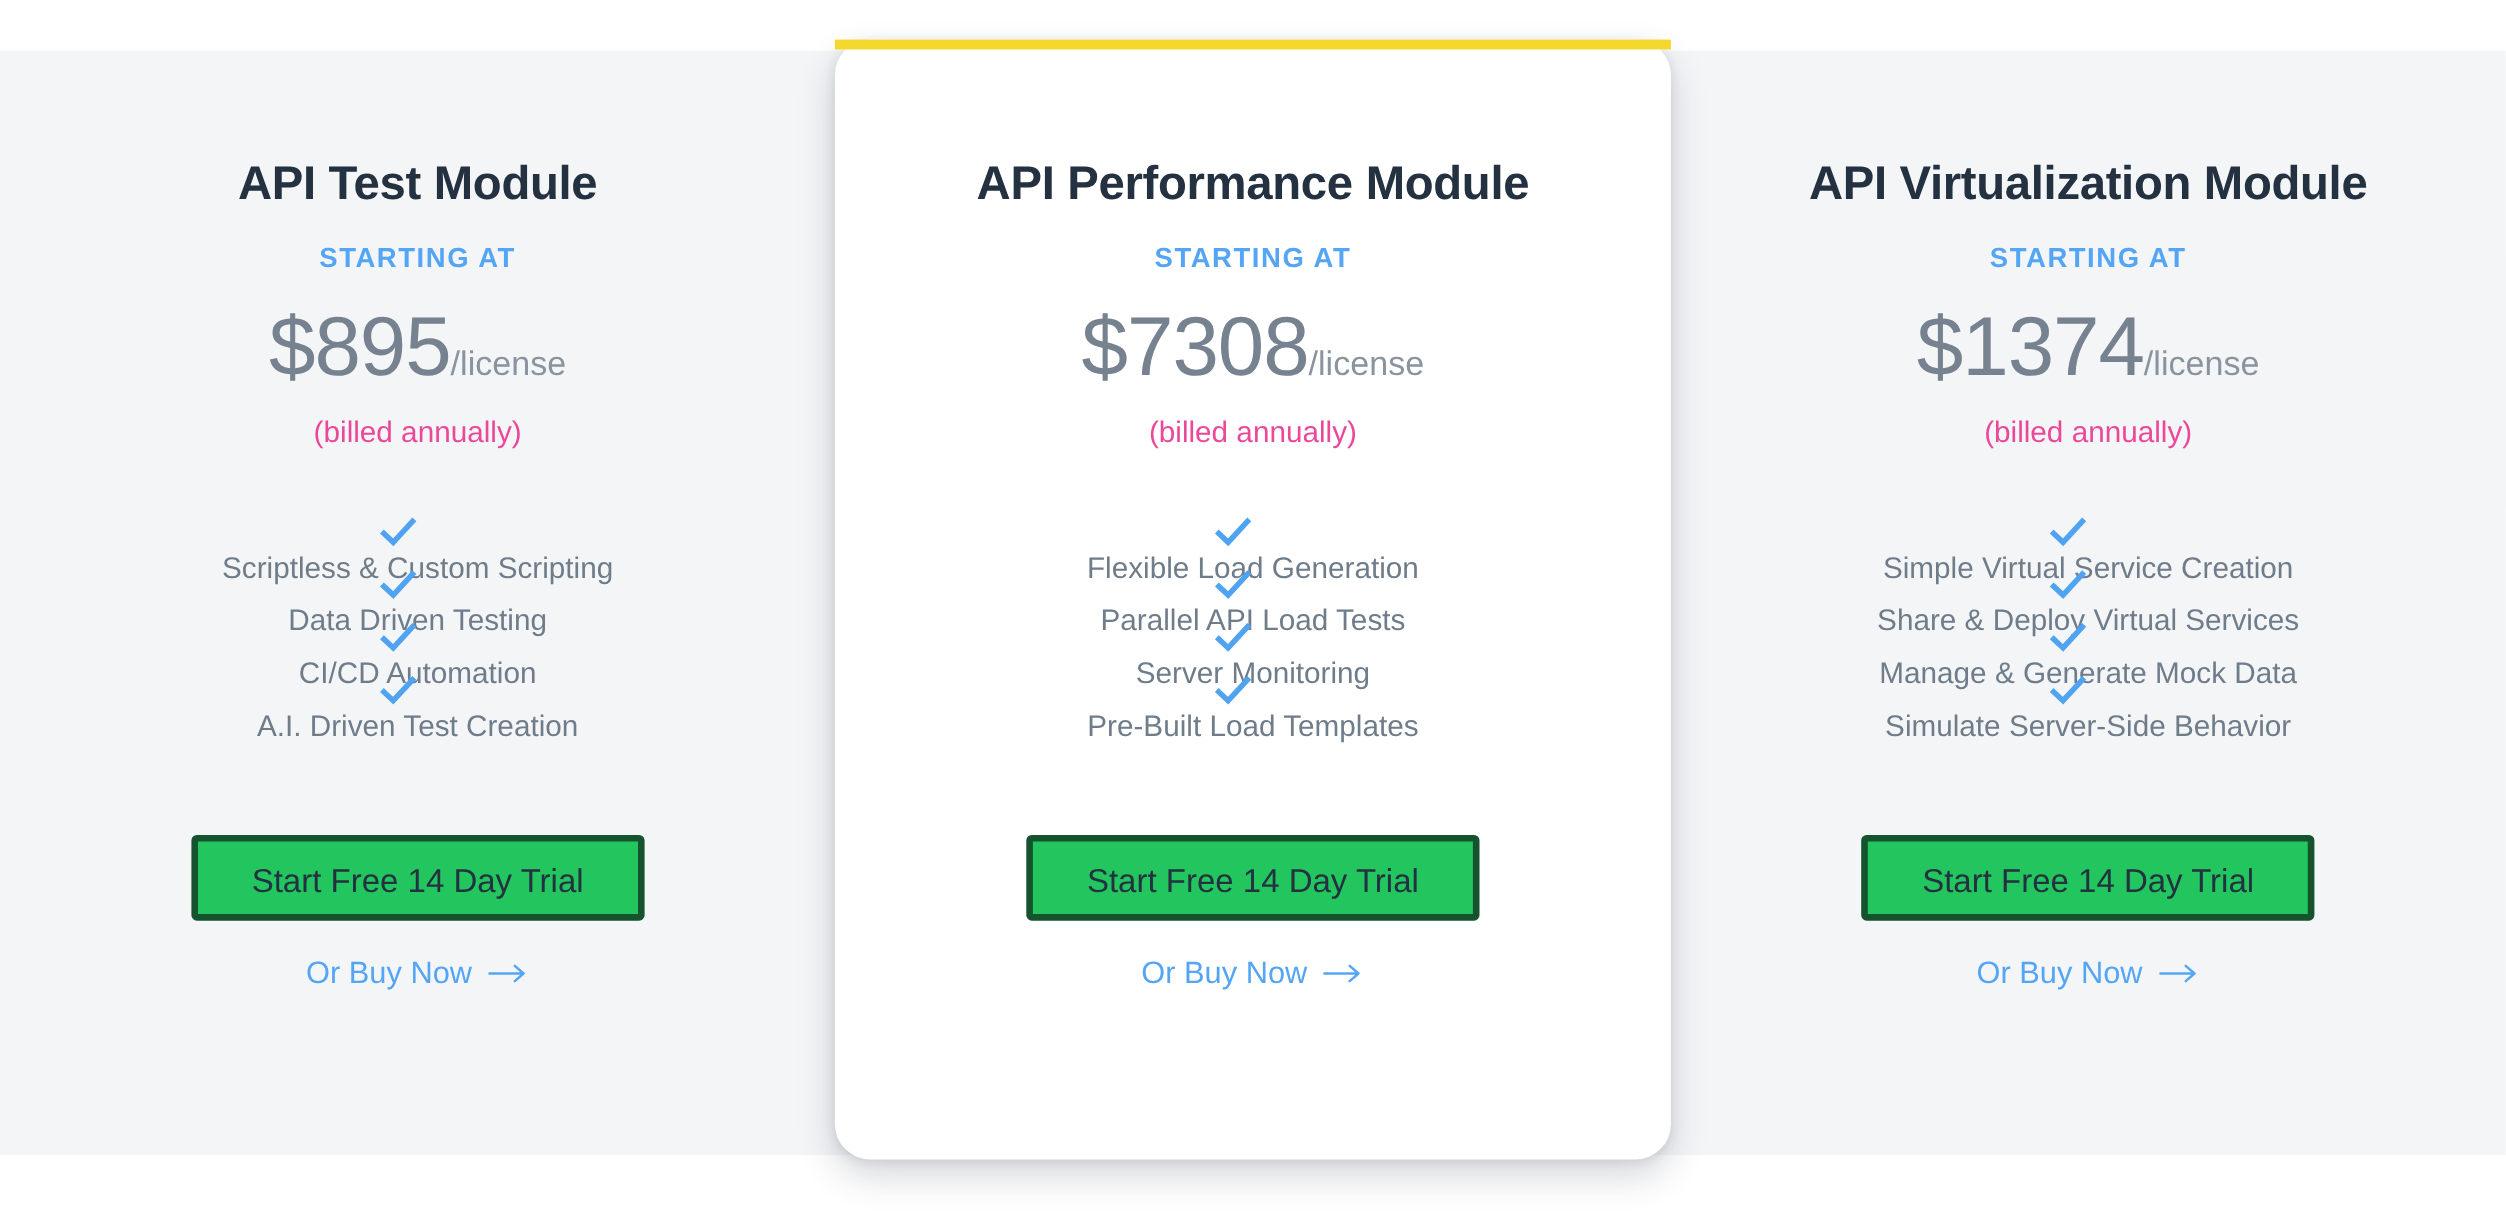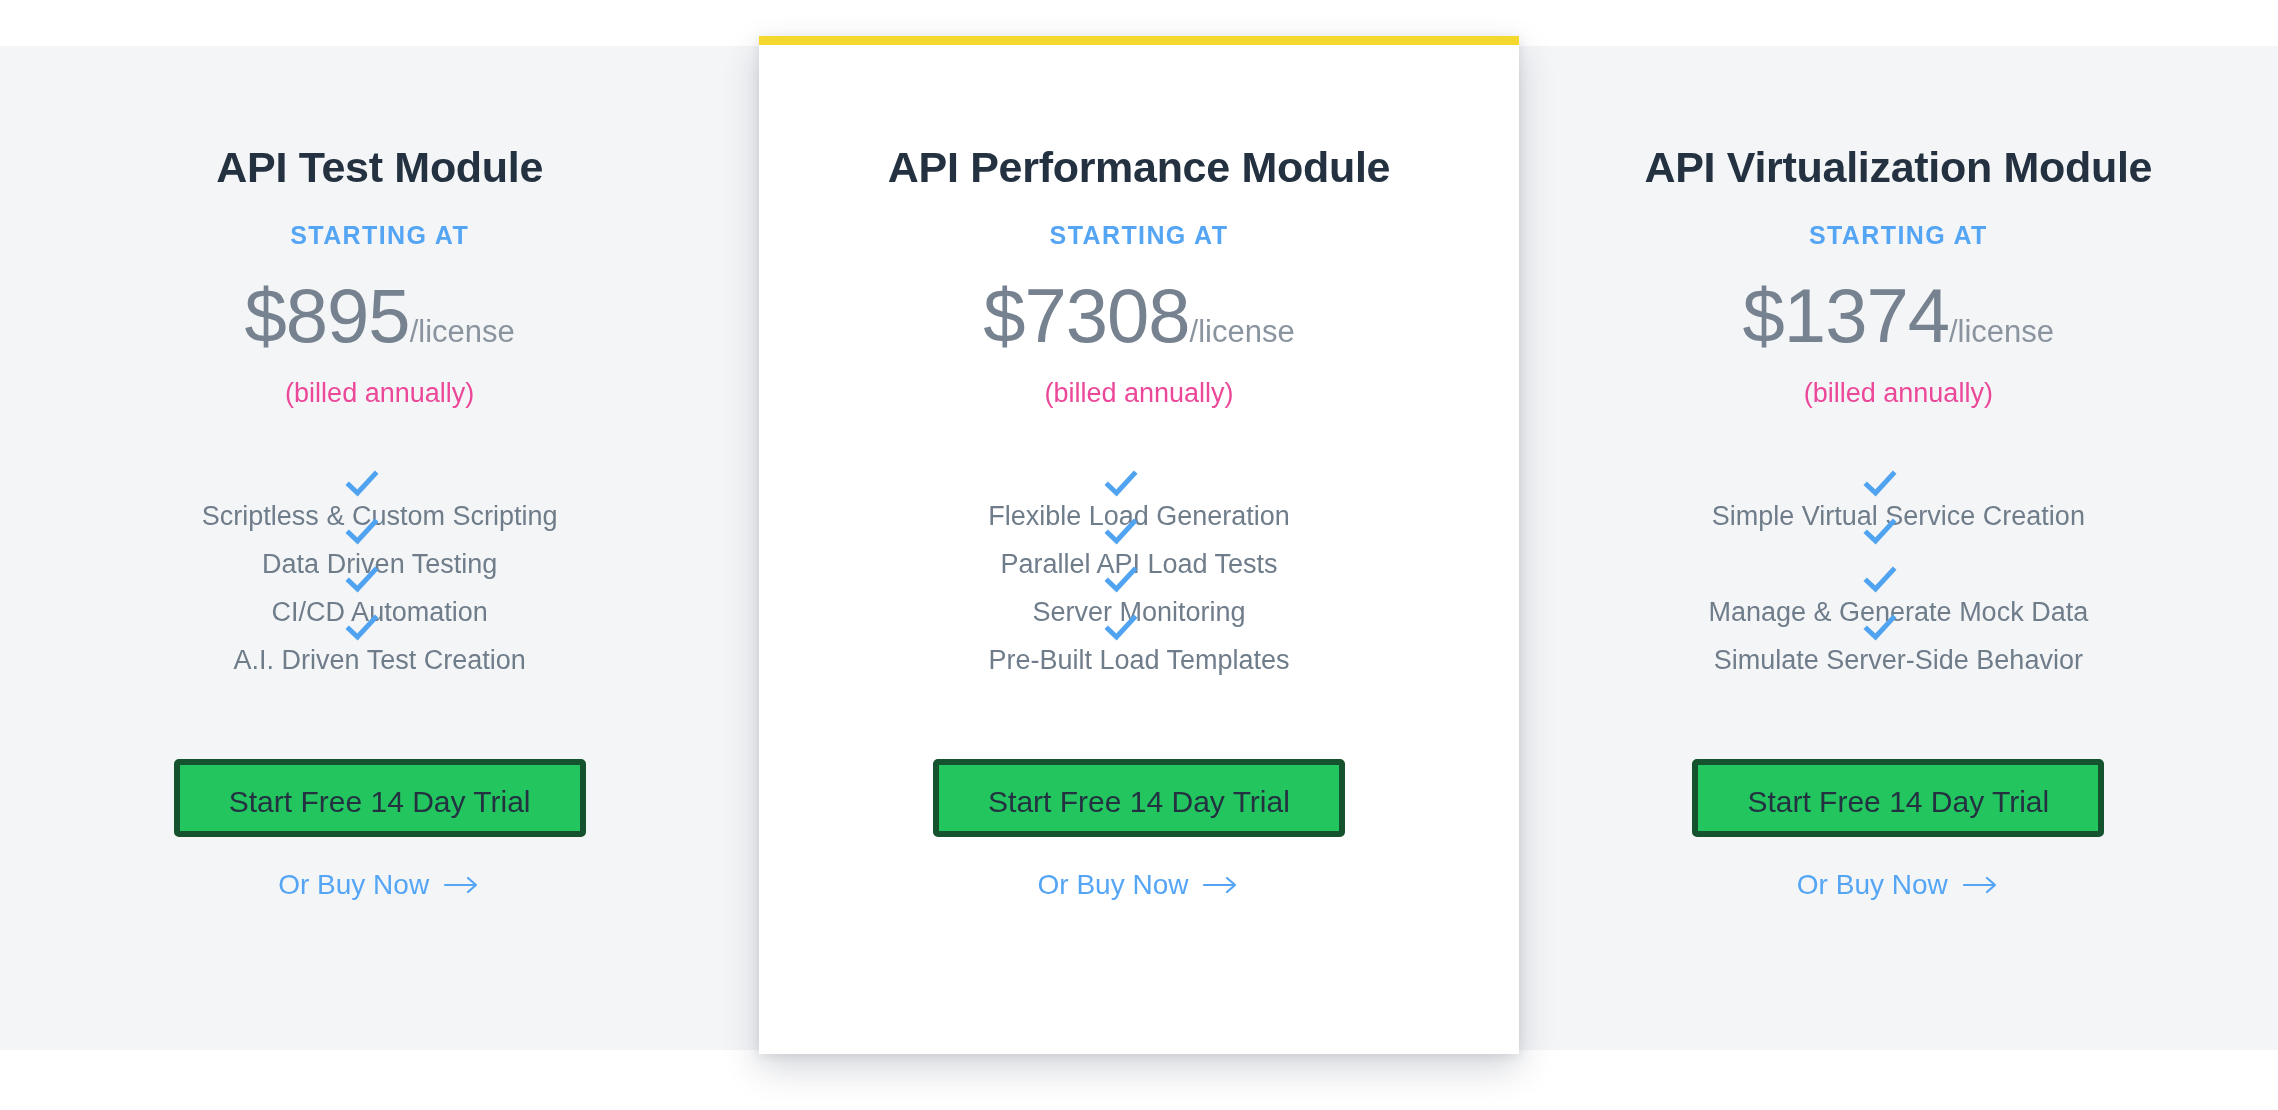--- a/index.html
+++ b/index.html
@@ -58,20 +58,21 @@
 
   
   .card.featured {
     background: #ffffff;
     margin-top: -14px;
     padding-top: 108px;
     padding-bottom: 72px;
     height: 1018px;
     box-shadow: 0 14px 34px rgba(40, 52, 70, 0.20), 0 2px 10px rgba(40, 52, 70, 0.10);
     z-index: 5;
+    border-radius: 32px;
   }
 
   .top-bar {
     position: absolute;
     left: 0;
     top: 0;
     width: 100%;
     height: 9px;
     background: #f5d82e;
   }
@@ -295,20 +296,21 @@
         <li class="feature">
           <svg class="check-icon" viewBox="0 0 34 34">
               <path d="M4 18 L12.5 26 L30 7" fill="none" stroke="#4fa3f0" stroke-width="5" stroke-linecap="square" stroke-linejoin="miter"></path>
             </svg>
           <span class="feature-label">Simple Virtual Service Creation</span>
         </li>
         <li class="feature">
           <svg class="check-icon" viewBox="0 0 34 34">
               <path d="M4 18 L12.5 26 L30 7" fill="none" stroke="#4fa3f0" stroke-width="5" stroke-linecap="square" stroke-linejoin="miter"></path>
             </svg>
+          <span class="feature-label">Share &amp; Deploy Virtual Services</span>
         </li>
         <li class="feature">
           <svg class="check-icon" viewBox="0 0 34 34">
               <path d="M4 18 L12.5 26 L30 7" fill="none" stroke="#4fa3f0" stroke-width="5" stroke-linecap="square" stroke-linejoin="miter"></path>
             </svg>
           <span class="feature-label">Manage &amp; Generate Mock Data</span>
         </li>
         <li class="feature">
           <svg class="check-icon" viewBox="0 0 34 34">
               <path d="M4 18 L12.5 26 L30 7" fill="none" stroke="#4fa3f0" stroke-width="5" stroke-linecap="square" stroke-linejoin="miter"></path>

